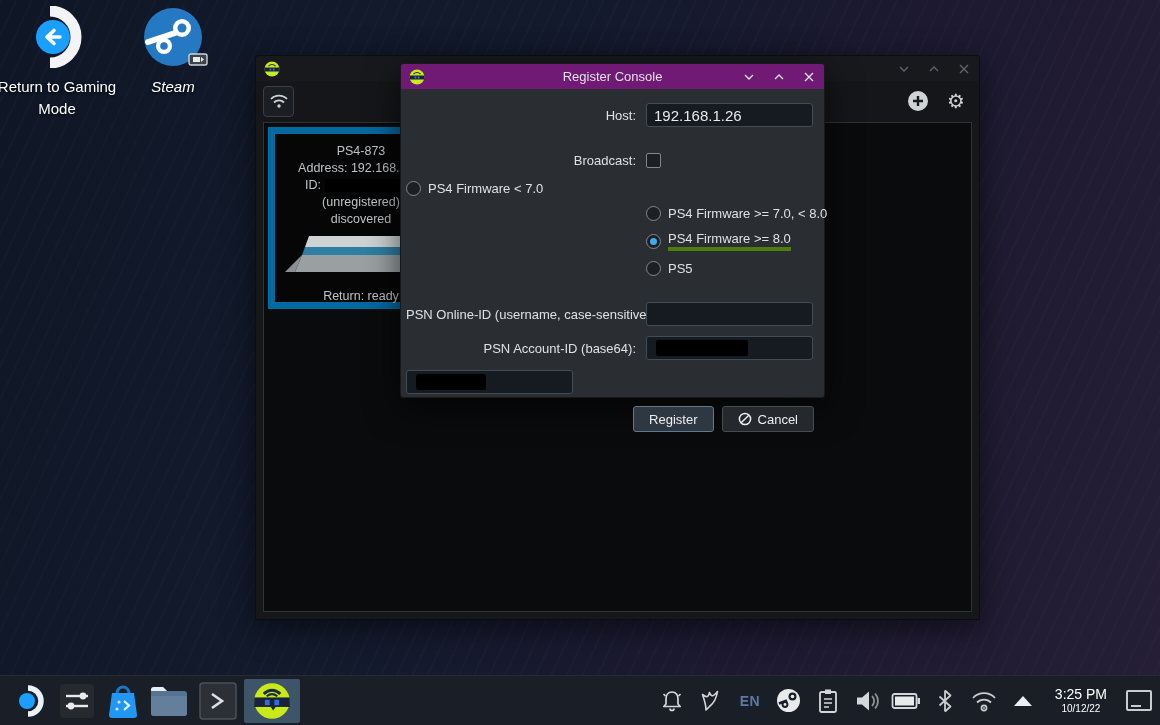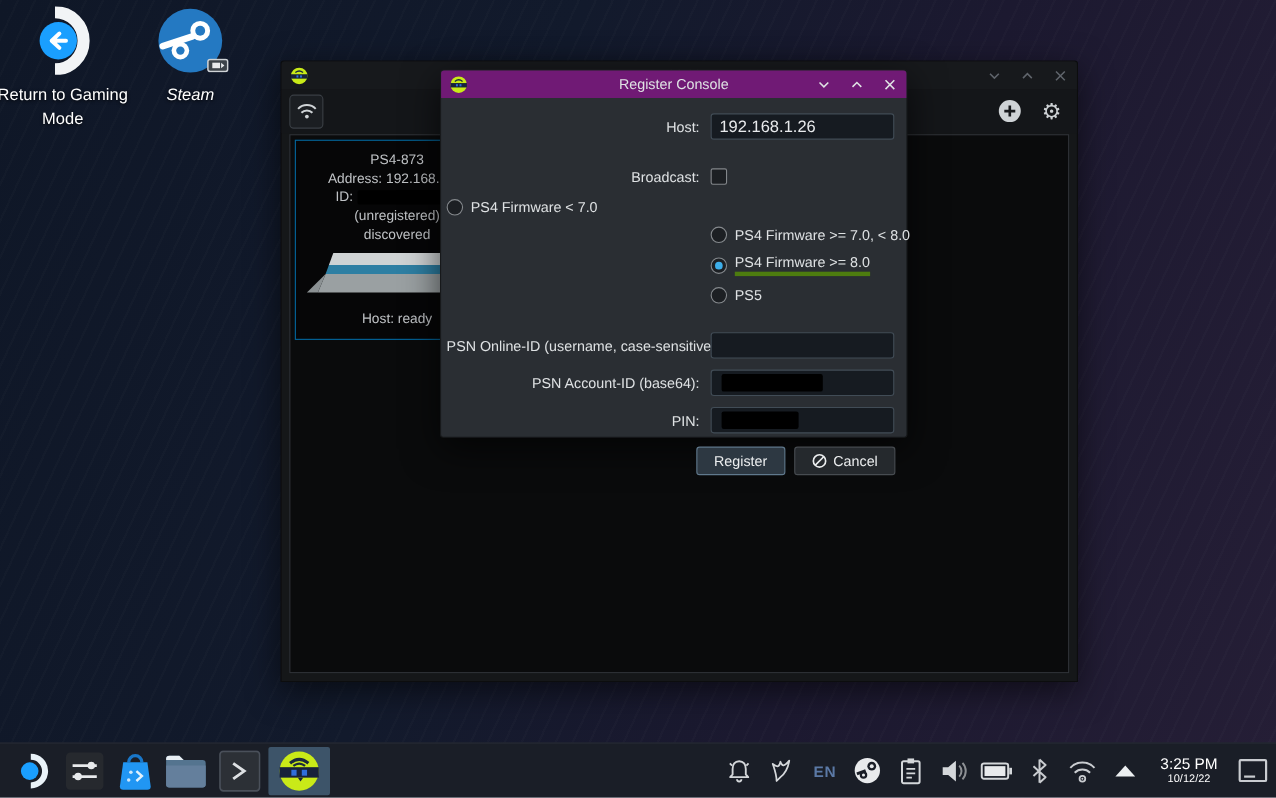--- a/index.html
+++ b/index.html
@@ -48,21 +48,21 @@
   }
   .toolbar-right { margin-left:auto; display:flex; align-items:center; gap:18px; }
   .round-btn { width:22px; height:22px; cursor:pointer; }
   .gear { font-size:20px; color:#cdd1d4; line-height:1; cursor:pointer; font-family:"DejaVu Sans",sans-serif; }
   .win-main .content {
     position:absolute; left:7px; right:7px; top:66px; bottom:7px;
     background:#0a0b0c; border:1px solid #303439;
   }
   .console-card {
     position:absolute; left:4px; top:4px; width:186px; height:182px;
-    border:1px solid #0369a1; background:#060607; text-align:center;
+    border:7px solid #0369a1; background:#060607; text-align:center;
     padding-top:9px; cursor:pointer;
   }
   .console-card .line { font-size:12.5px; color:#bfc2c5; line-height:17px; white-space:nowrap; }
   .idline { display:flex; justify-content:center; align-items:center; gap:4px; }
   .redact { background:#000; border-radius:2px; }
   .redact.id { width:92px; height:13px; }
   .ps4-art { margin:6px 0 0 6px; }
   .state-line { margin-top:14px; }
 
   
@@ -225,21 +225,21 @@
       <div class="line">(unregistered)</div>
       <div class="line">discovered</div>
       <div class="ps4-art">
         <svg width="172" height="40" viewBox="0 0 172 40">
           <polygon points="28,2 172,2 172,13 24,13" fill="#cfd3d4"></polygon>
           <polygon points="24,13 172,13 172,21 21,21" fill="#2e7fa3"></polygon>
           <polygon points="21,21 172,21 172,38 14,38" fill="#9aa0a2"></polygon>
           <polygon points="14,38 4,38 21,21" fill="#8b9193"></polygon>
         </svg>
       </div>
-      <div class="line state-line">Host: ready</div>
+      <div class="line state-line">Return: ready</div>
     </div>
   </div>
 </div>
 
 <div class="dialog">
   <div class="titlebar">
     <span>
       <svg width="16" height="16" viewBox="0 0 32 32">
         <circle cx="16" cy="16" r="15" fill="#c9ea18"></circle>
         <path d="M9 10 q7 -6 14 0" stroke="#1b2a3c" stroke-width="2.4" fill="none"></path>
@@ -329,21 +329,20 @@
     <div class="drow mt10">
       <span class="dlabel">PSN Account-ID (base64):</span>
       <span class="dctl">
           <span class="tfield">
             <span class="redact acct"></span>
           </span>
         </span>
     </div>
 
     <div class="drow mt10">
-      <span class="dlabel">PIN:</span>
       <span class="dctl">
           <span class="tfield">
             <span class="redact pin"></span>
           </span>
         </span>
     </div>
 
     <div class="drow btnrow mt12">
       <span class="btn btn-register">
         <span>Register</span>

